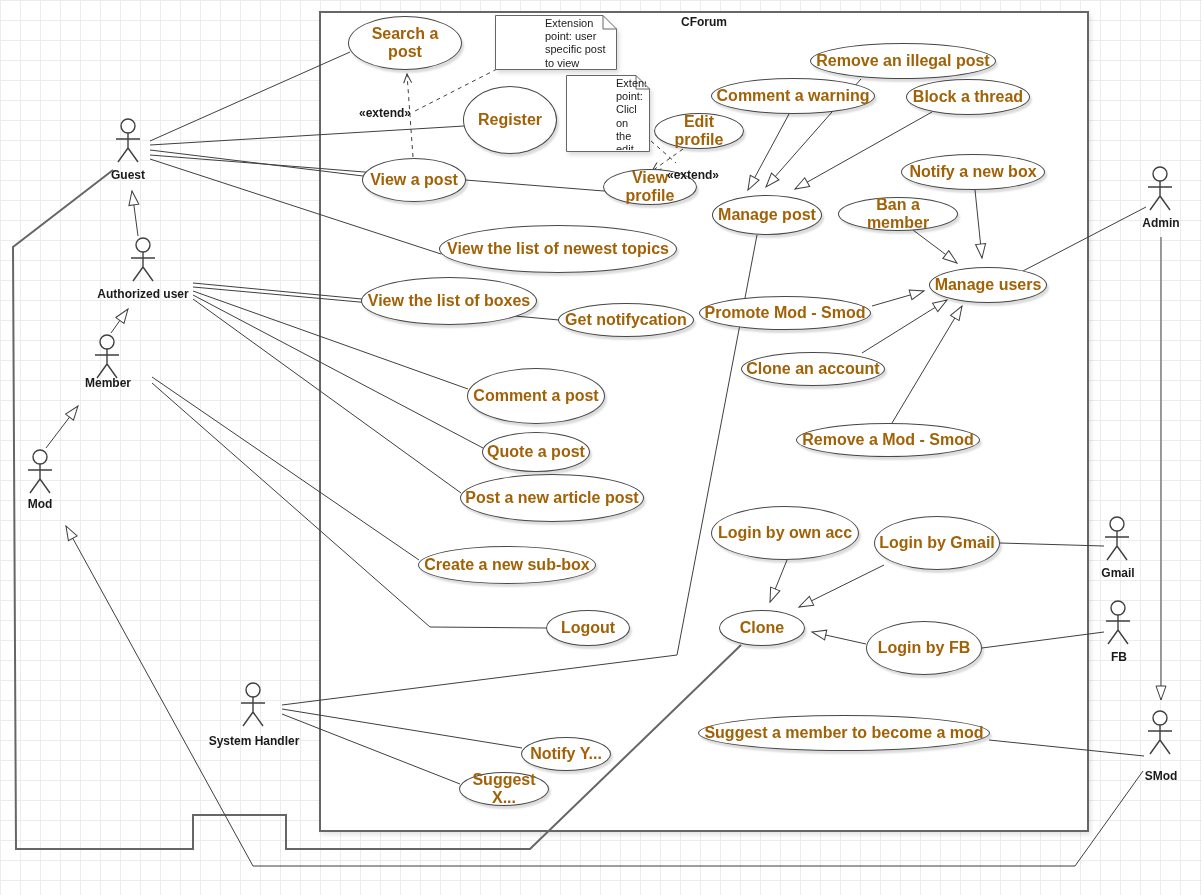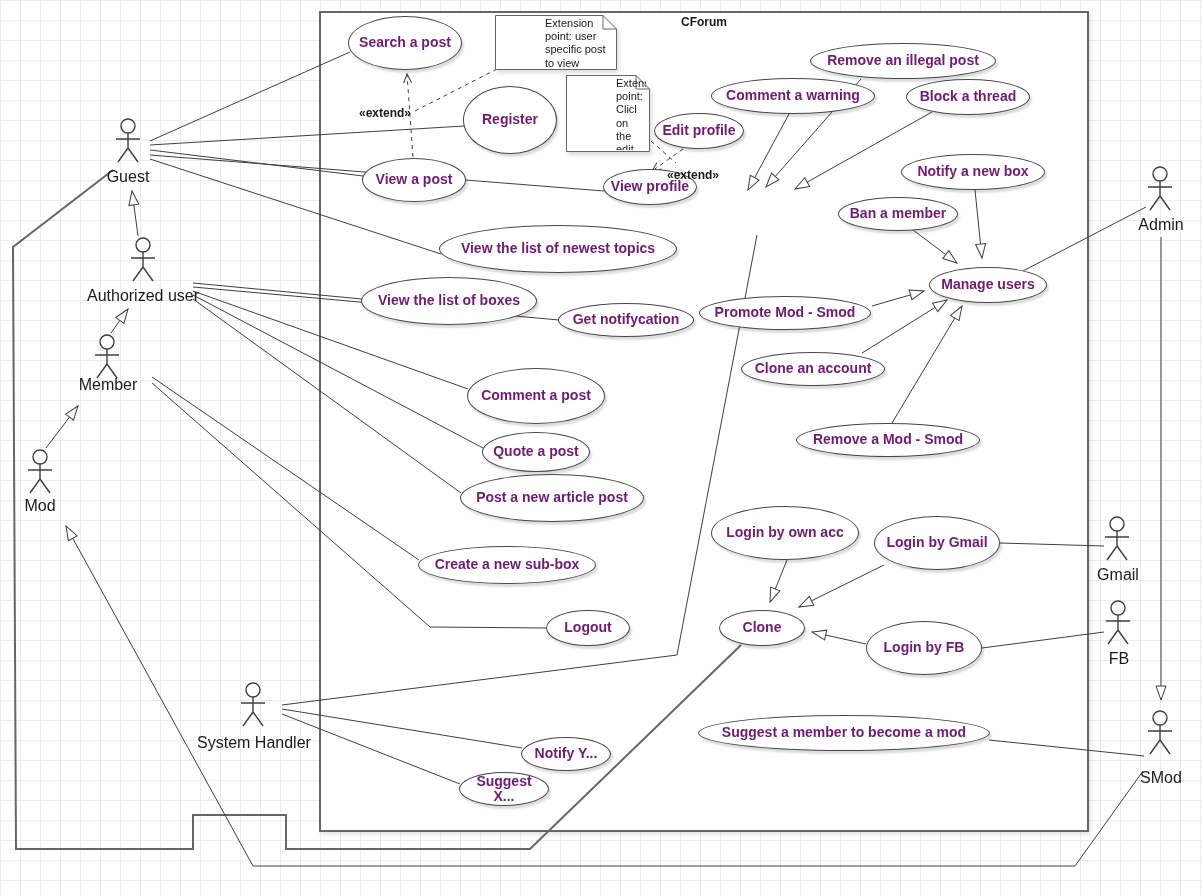--- a/index.html
+++ b/index.html
@@ -11,29 +11,29 @@
     position:relative;width:1202px;height:895px;
     background-image:
       linear-gradient(to right,#ececec 1px,transparent 1px),
       linear-gradient(to bottom,#ececec 1px,transparent 1px);
     background-size:20px 20px;
   }
   #edges{position:absolute;left:0;top:0;z-index:1;}
   .uc{
     position:absolute;z-index:3;border:1px solid #474747;border-radius:50%;
     background:#fff;display:flex;align-items:center;justify-content:center;
-    text-align:center;font-size:14px;font-weight:bold;color:#701a75;
+    text-align:center;font-size:16px;font-weight:bold;color:#a16207;
     box-shadow:2px 3px 2px rgba(0,0,0,0.14);line-height:1.1;padding:0 4px;box-sizing:border-box;
   }
   .actor{position:absolute;z-index:3;}
   .actor svg{display:block;}
   .actor svg circle,.actor svg path{fill:#ffffff;stroke:#3f3f3f;stroke-width:1.4;}
   .alabel{
     position:absolute;z-index:3;width:120px;text-align:center;
-    font-size:16px;font-weight:normal;color:#1a1a1a;
+    font-size:12px;font-weight:bold;color:#1a1a1a;
   }
   .note{position:absolute;z-index:4;filter:drop-shadow(2px 3px 2px rgba(0,0,0,0.14));}
   .note svg{display:block;}
   .note-text{
     position:absolute;left:4px;top:2px;right:4px;bottom:2px;
     font-size:11px;line-height:1.2;color:#1a1a1a;overflow:hidden;margin-left:46px;
   }
   .elabel{
     position:absolute;z-index:3;width:80px;text-align:center;
     font-size:12px;font-weight:bold;color:#1a1a1a;
@@ -129,20 +129,21 @@
   <div class="uc" style="left:558px;top:303px;width:136px;height:34px">Get notifycation</div>
   <div class="uc" style="left:361px;top:277px;width:176px;height:48px">View the list of boxes</div>
   <div class="uc" style="left:467px;top:368px;width:138px;height:56px">Comment a post</div>
   <div class="uc" style="left:482px;top:432px;width:108px;height:40px">Quote a post</div>
   <div class="uc" style="left:460px;top:474px;width:184px;height:48px">Post a new article post</div>
   <div class="uc" style="left:418px;top:546px;width:178px;height:38px">Create a new sub-box</div>
   <div class="uc" style="left:546px;top:610px;width:84px;height:36px">Logout</div>
   <div class="uc" style="left:711px;top:78px;width:164px;height:36px">Comment a warning</div>
   <div class="uc" style="left:810px;top:43px;width:186px;height:36px">Remove an illegal post</div>
   <div class="uc" style="left:906px;top:79px;width:124px;height:36px">Block a thread</div>
+  <div class="uc" style="left:712px;top:195px;width:110px;height:40px">Manage post</div>
   <div class="uc" style="left:838px;top:197px;width:120px;height:34px">Ban a member</div>
   <div class="uc" style="left:901px;top:154px;width:144px;height:36px">Notify a new box</div>
   <div class="uc" style="left:929px;top:267px;width:118px;height:36px">Manage users</div>
   <div class="uc" style="left:699px;top:296px;width:172px;height:34px">Promote Mod - Smod</div>
   <div class="uc" style="left:741px;top:352px;width:144px;height:34px">Clone an account</div>
   <div class="uc" style="left:796px;top:423px;width:184px;height:34px">Remove a Mod - Smod</div>
   <div class="uc" style="left:711px;top:506px;width:148px;height:54px">Login by own acc</div>
   <div class="uc" style="left:874px;top:516px;width:126px;height:54px">Login by Gmail</div>
   <div class="uc" style="left:719px;top:610px;width:86px;height:36px">Clone</div>
   <div class="uc" style="left:866px;top:621px;width:116px;height:54px">Login by FB</div>

